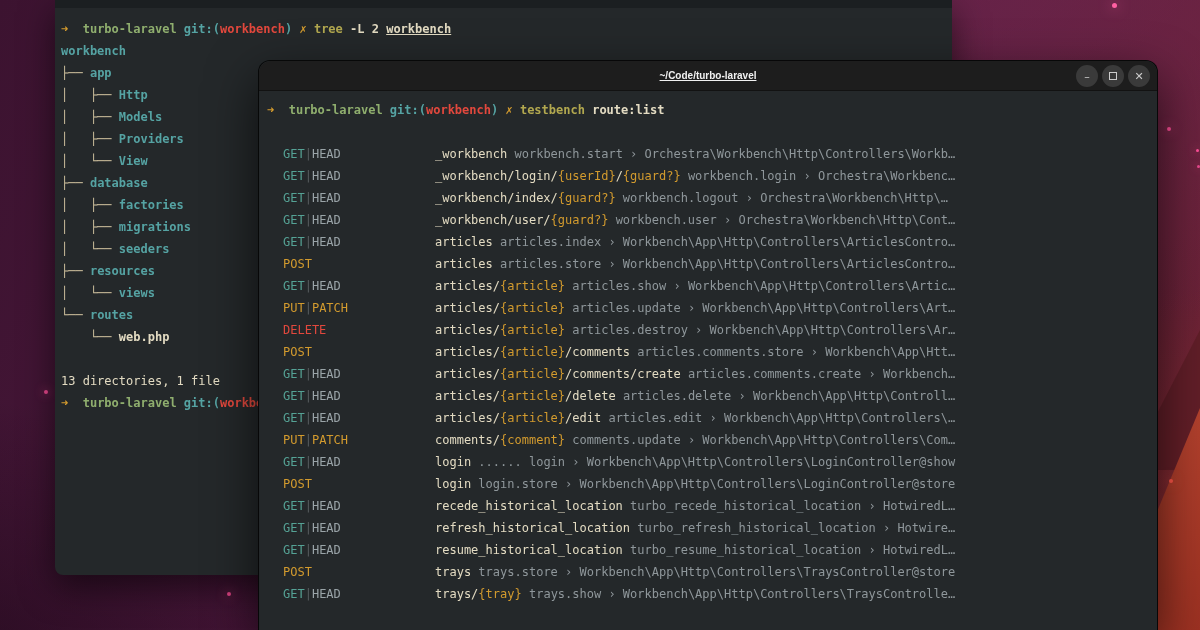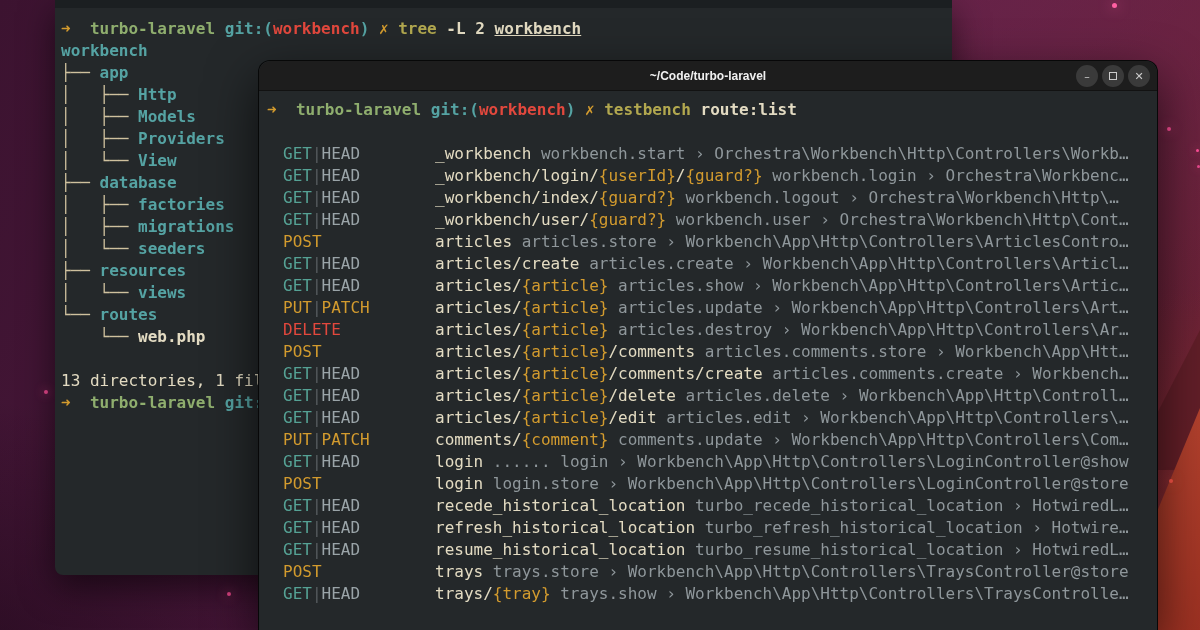--- a/index.html
+++ b/index.html
@@ -30,29 +30,29 @@
   .window{position:absolute;background:var(--term_bg);}
   .win-back{left:55px;top:0;width:897px;height:575px;border-radius:0 0 8px 8px;
     box-shadow:0 12px 34px rgba(0,0,0,.55);}
   .win-back .strip{height:8px;background:var(--strip);}
   .win-back .content{padding:10px 0 0 6px;}
 
   .win-front{left:258px;top:60px;width:900px;height:570px;border-radius:12px 12px 0 0;
     box-shadow:0 18px 50px rgba(0,0,0,.65);border:1px solid rgba(0,0,0,.8);border-bottom:none;}
   .titlebar{height:30px;background:var(--titlebar);border-radius:12px 12px 0 0;
     border-bottom:1px solid #121212;position:relative;display:flex;align-items:center;justify-content:center;}
-  .titlebar .title{font-family:"Liberation Sans","DejaVu Sans",sans-serif;font-size:12px;font-weight:700;color:var(--title_text);}
+  .titlebar .title{font-family:"Liberation Sans","DejaVu Sans",sans-serif;font-size:10px;font-weight:700;color:var(--title_text);text-decoration:underline;}
   .win-buttons{position:absolute;right:7px;top:4px;display:flex;gap:4px;}
   .wbtn{width:22px;height:22px;border-radius:50%;background:var(--btn_bg);color:var(--btn_icon);
     display:flex;align-items:center;justify-content:center;font-family:"DejaVu Sans",sans-serif;
     font-size:11px;line-height:1;cursor:pointer;}
   .wbtn .sq{display:block;width:8px;height:8px;border:1.5px solid var(--btn_icon);}
   .win-front .content{padding:8px 16px 0 8px;}
 
-  .line{height:22px;line-height:22px;font-size:16px;white-space:pre;color:var(--cream);}
+  .line{height:22px;line-height:22px;font-size:12px;white-space:pre;color:var(--cream);}
   .route-row{padding-left:16px;}
   .method{display:inline-block;width:152px;}
 
   .c-gold{color:var(--gold)} .c-red{color:var(--red)} .c-teal{color:var(--teal)}
   .c-head{color:var(--head)} .c-pipe{color:var(--pipe)} .c-cream{color:var(--cream)}
   .c-gray{color:var(--gray)} .c-green{color:var(--green)} .c-cyan{color:var(--cyan)}
   .c-tan{color:var(--tan)} .c-olive{color:var(--olive)}
   .c-b{font-weight:700} .c-u{text-decoration:underline}
   .tree-dir{color:var(--cyan);font-weight:700}
   .tree-file{color:var(--cream);font-weight:700}
@@ -116,22 +116,22 @@
     </div>
   </div>
   <div class="content">
     <div class="line" id="front-prompt"><span class="c-gold c-b">➜  </span><span class="c-green c-b">turbo-laravel</span><span> </span><span class="c-cyan c-b">git:(</span><span class="c-red c-b">workbench</span><span class="c-cyan c-b">) </span><span class="c-gold c-b">✗ </span><span class="c-olive c-b">testbench</span><span> </span><span class="c-cream c-b">route:list</span></div>
     <div class="line"></div>
     <div id="routes">
         <div class="line route-row"><span class="method"><span class="c-teal">GET</span><span class="c-pipe">|</span><span class="c-head">HEAD</span></span><span class="c-cream">_workbench</span><span> </span><span class="c-gray">workbench.start › Orchestra\Workbench\Http\Controllers\Workb…</span></div>
         <div class="line route-row"><span class="method"><span class="c-teal">GET</span><span class="c-pipe">|</span><span class="c-head">HEAD</span></span><span class="c-cream">_workbench/login/</span><span class="c-gold">{userId}</span><span class="c-cream">/</span><span class="c-gold">{guard?}</span><span> </span><span class="c-gray">workbench.login › Orchestra\Workbenc…</span></div>
         <div class="line route-row"><span class="method"><span class="c-teal">GET</span><span class="c-pipe">|</span><span class="c-head">HEAD</span></span><span class="c-cream">_workbench/index/</span><span class="c-gold">{guard?}</span><span> </span><span class="c-gray">workbench.logout › Orchestra\Workbench\Http\…</span></div>
         <div class="line route-row"><span class="method"><span class="c-teal">GET</span><span class="c-pipe">|</span><span class="c-head">HEAD</span></span><span class="c-cream">_workbench/user/</span><span class="c-gold">{guard?}</span><span> </span><span class="c-gray">workbench.user › Orchestra\Workbench\Http\Cont…</span></div>
+        <div class="line route-row"><span class="method"><span class="c-teal">GET</span><span class="c-pipe">|</span><span class="c-head">HEAD</span></span><span class="c-cream">articles</span><span> </span><span class="c-gray">articles.index › Workbench\App\Http\Controllers\ArticlesContro…</span></div>
         <div class="line route-row"><span class="method"><span class="c-gold">POST</span></span><span class="c-cream">articles</span><span> </span><span class="c-gray">articles.store › Workbench\App\Http\Controllers\ArticlesContro…</span></div>
-        <div class="line route-row"><span class="method"><span class="c-teal">GET</span><span class="c-pipe">|</span><span class="c-head">HEAD</span></span><span class="c-cream">articles/create</span><span> </span><span class="c-gray">articles.create › Workbench\App\Http\Controllers\Articl…</span></div>
         <div class="line route-row"><span class="method"><span class="c-teal">GET</span><span class="c-pipe">|</span><span class="c-head">HEAD</span></span><span class="c-cream">articles/</span><span class="c-gold">{article}</span><span> </span><span class="c-gray">articles.show › Workbench\App\Http\Controllers\Artic…</span></div>
         <div class="line route-row"><span class="method"><span class="c-gold">PUT</span><span class="c-pipe">|</span><span class="c-gold">PATCH</span></span><span class="c-cream">articles/</span><span class="c-gold">{article}</span><span> </span><span class="c-gray">articles.update › Workbench\App\Http\Controllers\Art…</span></div>
         <div class="line route-row"><span class="method"><span class="c-red">DELETE</span></span><span class="c-cream">articles/</span><span class="c-gold">{article}</span><span> </span><span class="c-gray">articles.destroy › Workbench\App\Http\Controllers\Ar…</span></div>
         <div class="line route-row"><span class="method"><span class="c-gold">POST</span></span><span class="c-cream">articles/</span><span class="c-gold">{article}</span><span class="c-cream">/comments</span><span> </span><span class="c-gray">articles.comments.store › Workbench\App\Htt…</span></div>
         <div class="line route-row"><span class="method"><span class="c-teal">GET</span><span class="c-pipe">|</span><span class="c-head">HEAD</span></span><span class="c-cream">articles/</span><span class="c-gold">{article}</span><span class="c-cream">/comments/create</span><span> </span><span class="c-gray">articles.comments.create › Workbench…</span></div>
         <div class="line route-row"><span class="method"><span class="c-teal">GET</span><span class="c-pipe">|</span><span class="c-head">HEAD</span></span><span class="c-cream">articles/</span><span class="c-gold">{article}</span><span class="c-cream">/delete</span><span> </span><span class="c-gray">articles.delete › Workbench\App\Http\Controll…</span></div>
         <div class="line route-row"><span class="method"><span class="c-teal">GET</span><span class="c-pipe">|</span><span class="c-head">HEAD</span></span><span class="c-cream">articles/</span><span class="c-gold">{article}</span><span class="c-cream">/edit</span><span> </span><span class="c-gray">articles.edit › Workbench\App\Http\Controllers\…</span></div>
         <div class="line route-row"><span class="method"><span class="c-gold">PUT</span><span class="c-pipe">|</span><span class="c-gold">PATCH</span></span><span class="c-cream">comments/</span><span class="c-gold">{comment}</span><span> </span><span class="c-gray">comments.update › Workbench\App\Http\Controllers\Com…</span></div>
         <div class="line route-row"><span class="method"><span class="c-teal">GET</span><span class="c-pipe">|</span><span class="c-head">HEAD</span></span><span class="c-cream">login</span><span> </span><span class="c-gray">...... login › Workbench\App\Http\Controllers\LoginController@show</span></div>
         <div class="line route-row"><span class="method"><span class="c-gold">POST</span></span><span class="c-cream">login</span><span> </span><span class="c-gray">login.store › Workbench\App\Http\Controllers\LoginController@store</span></div>

